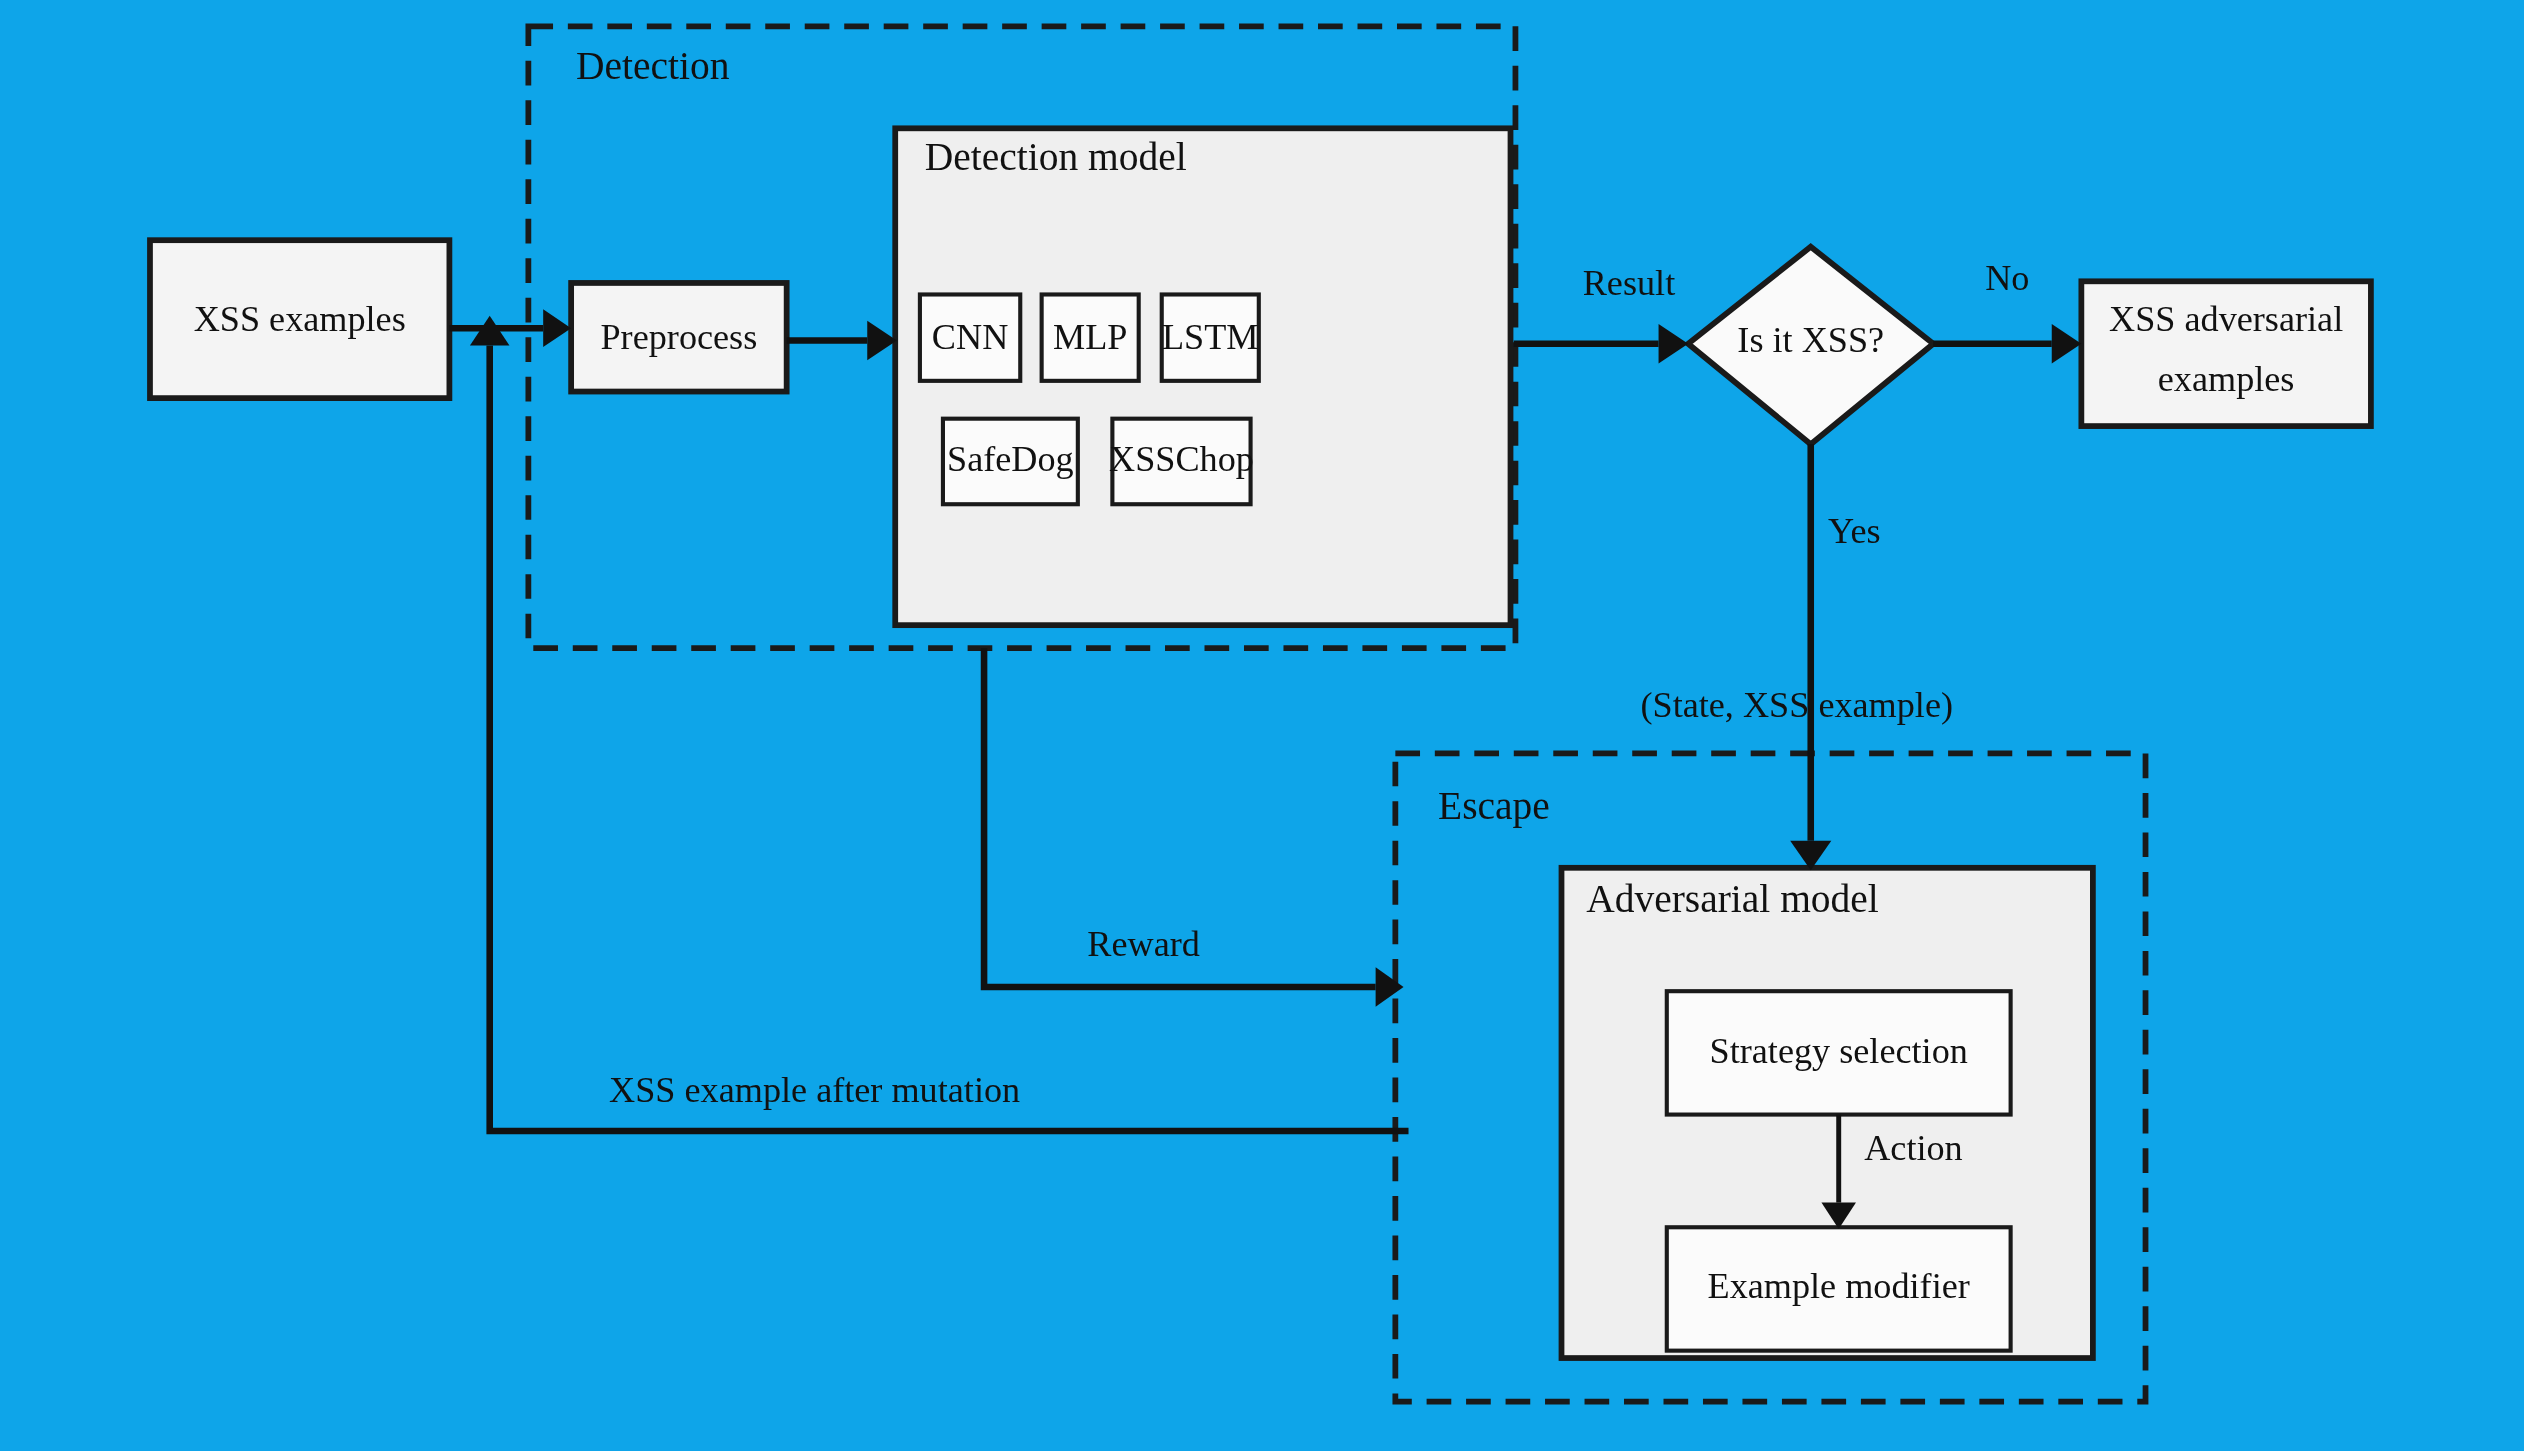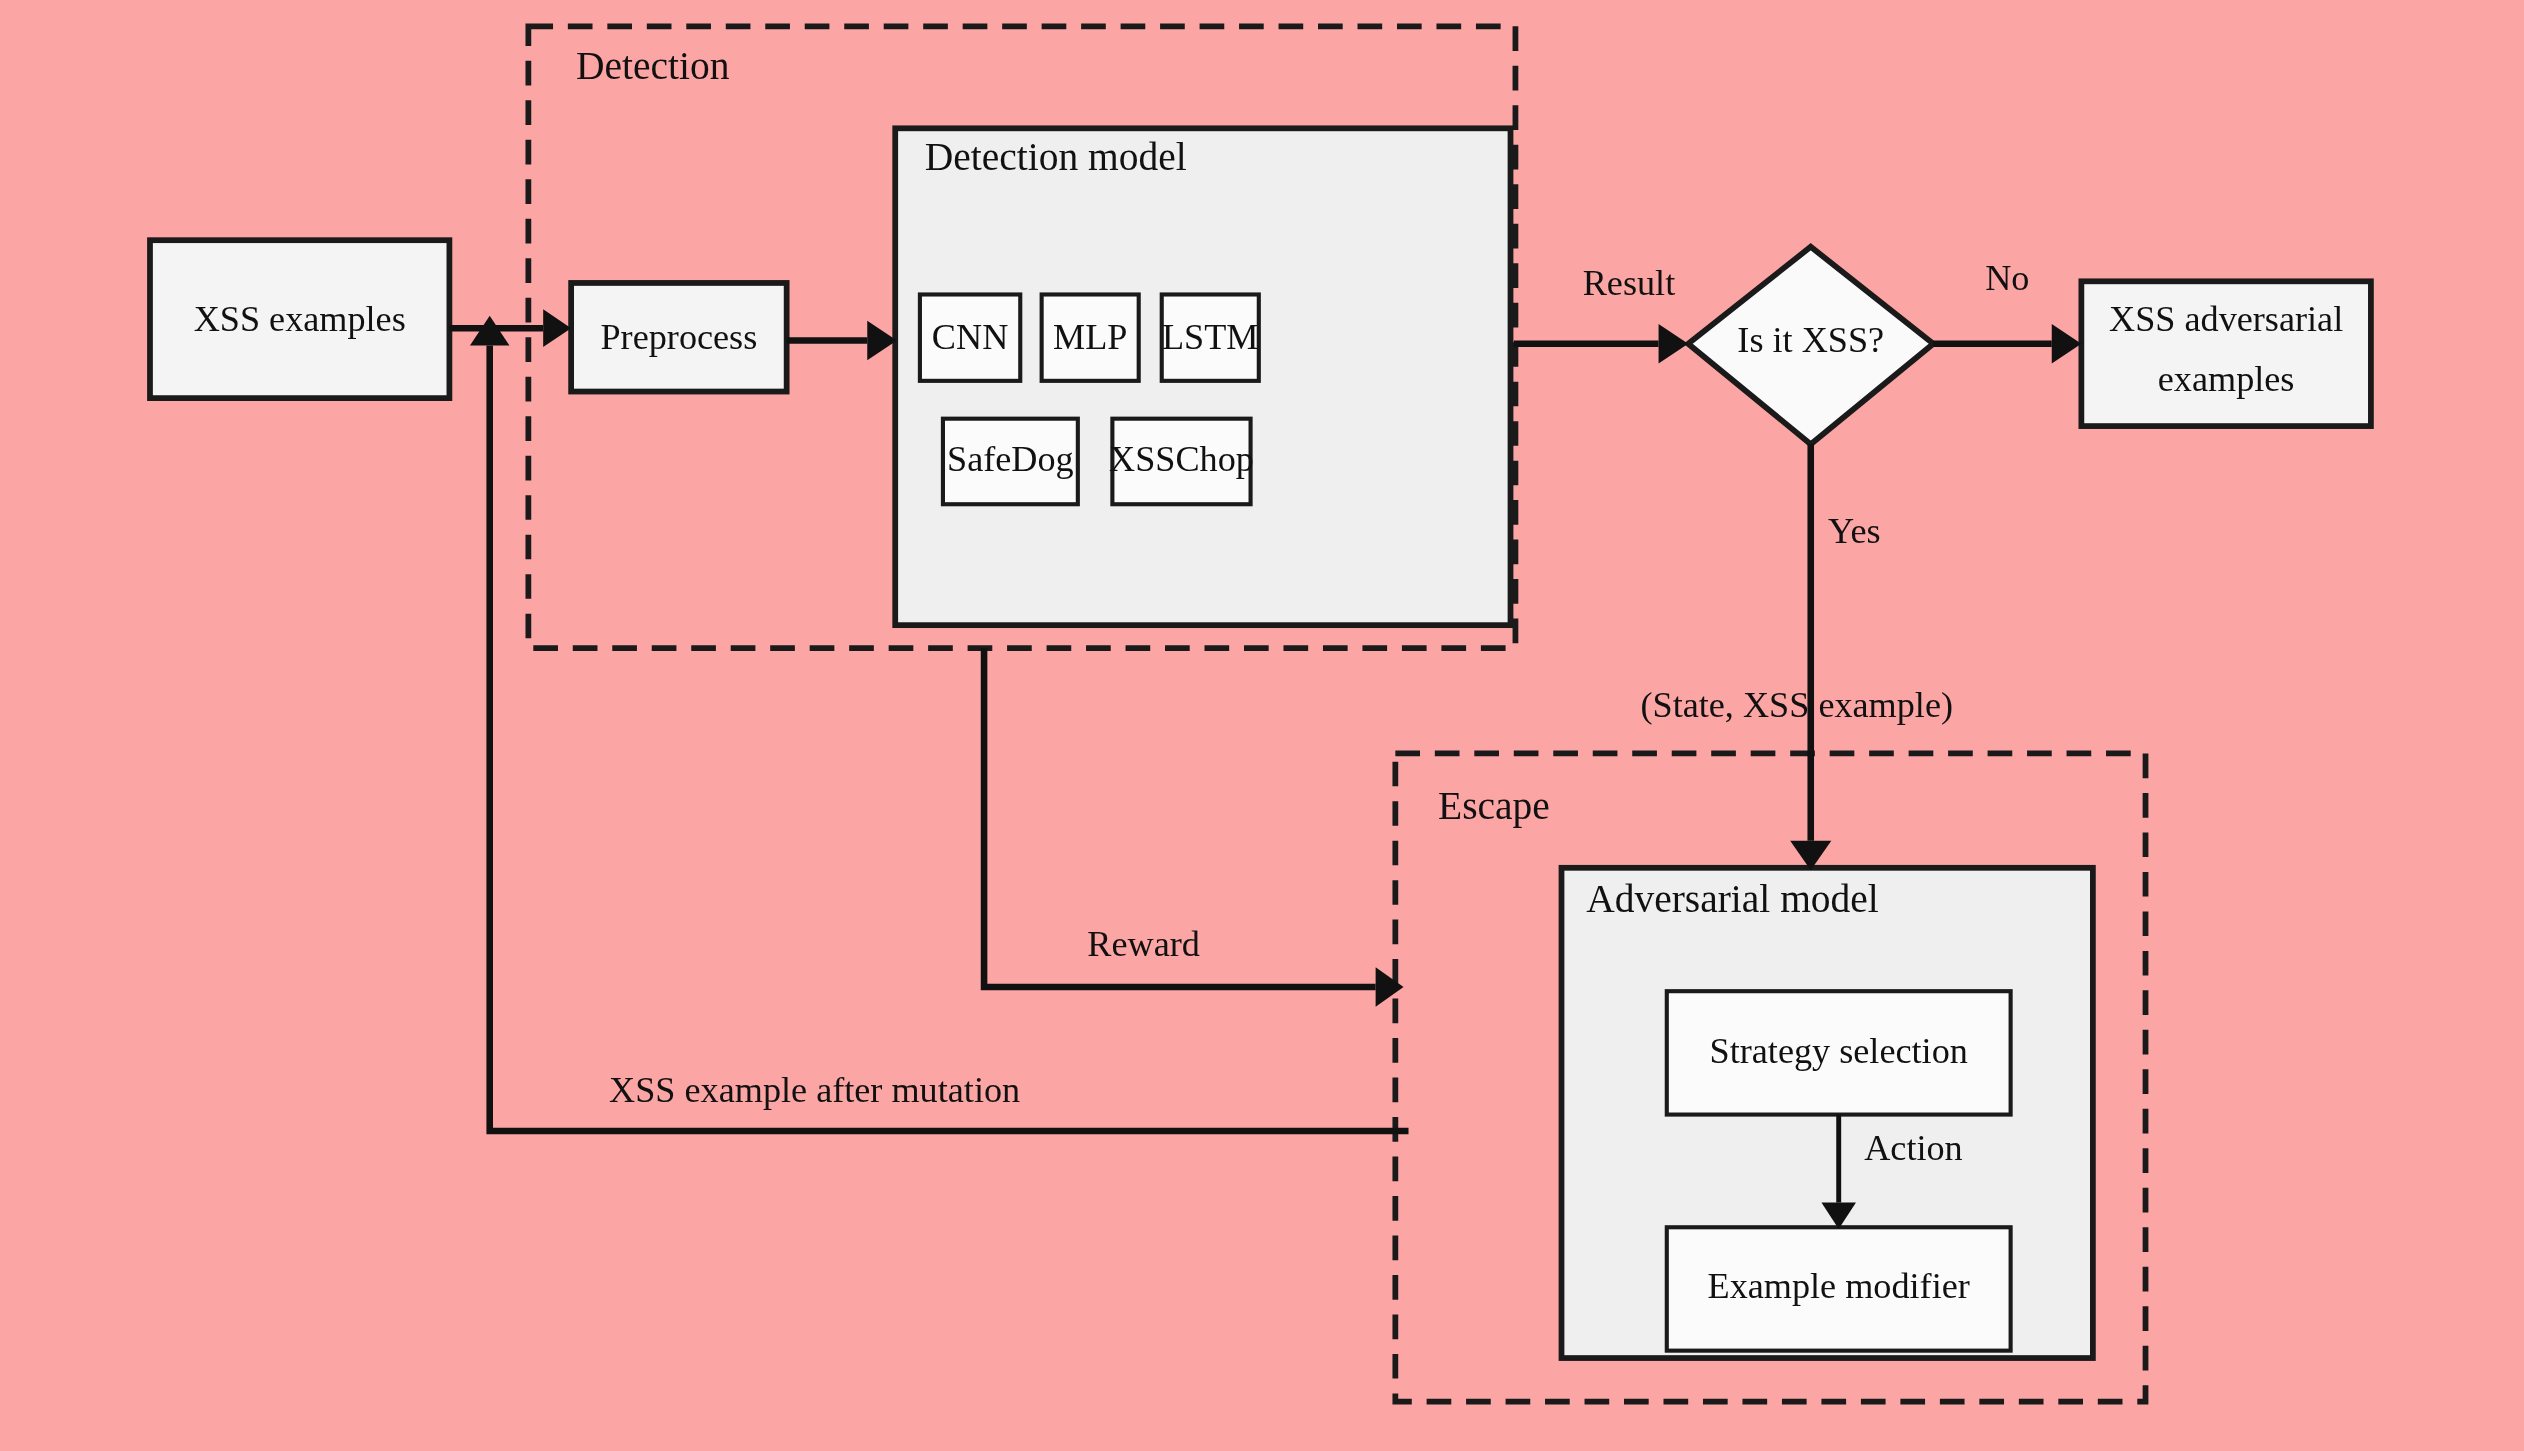--- a/index.html
+++ b/index.html
@@ -7,21 +7,21 @@
     padding: 0;
     background: #ffffff;
   }
   body {
     font-family: "Liberation Serif", "DejaVu Serif", serif;
   }
   #diagram-root {
     position: relative;
     width: 2525px;
     height: 1451px;
-    background: #fca5a5;
+    background: #0ea5e9;
     overflow: hidden;
   }
   svg.canvas {
     position: absolute;
     inset: 0;
     width: 2525px;
     height: 1451px;
   }
   .solid-box {
     fill: #f4f4f4;

